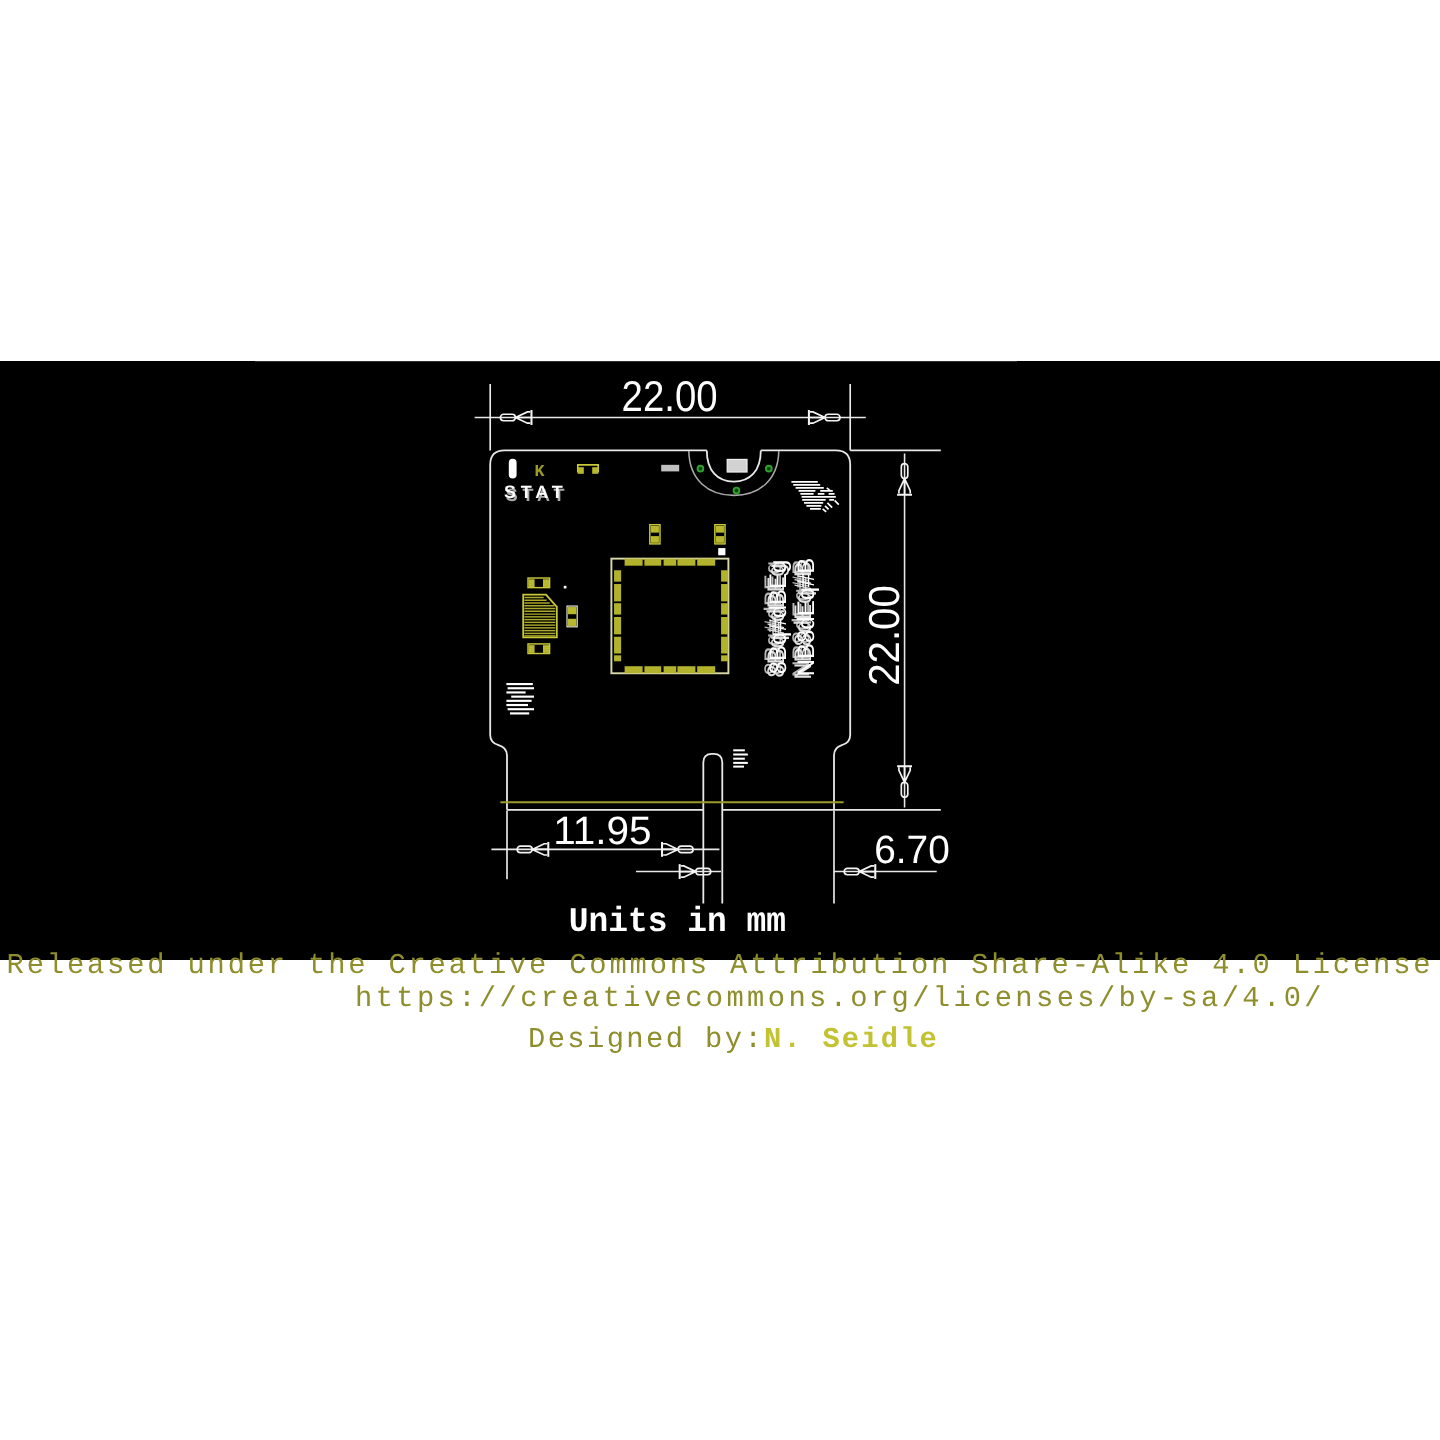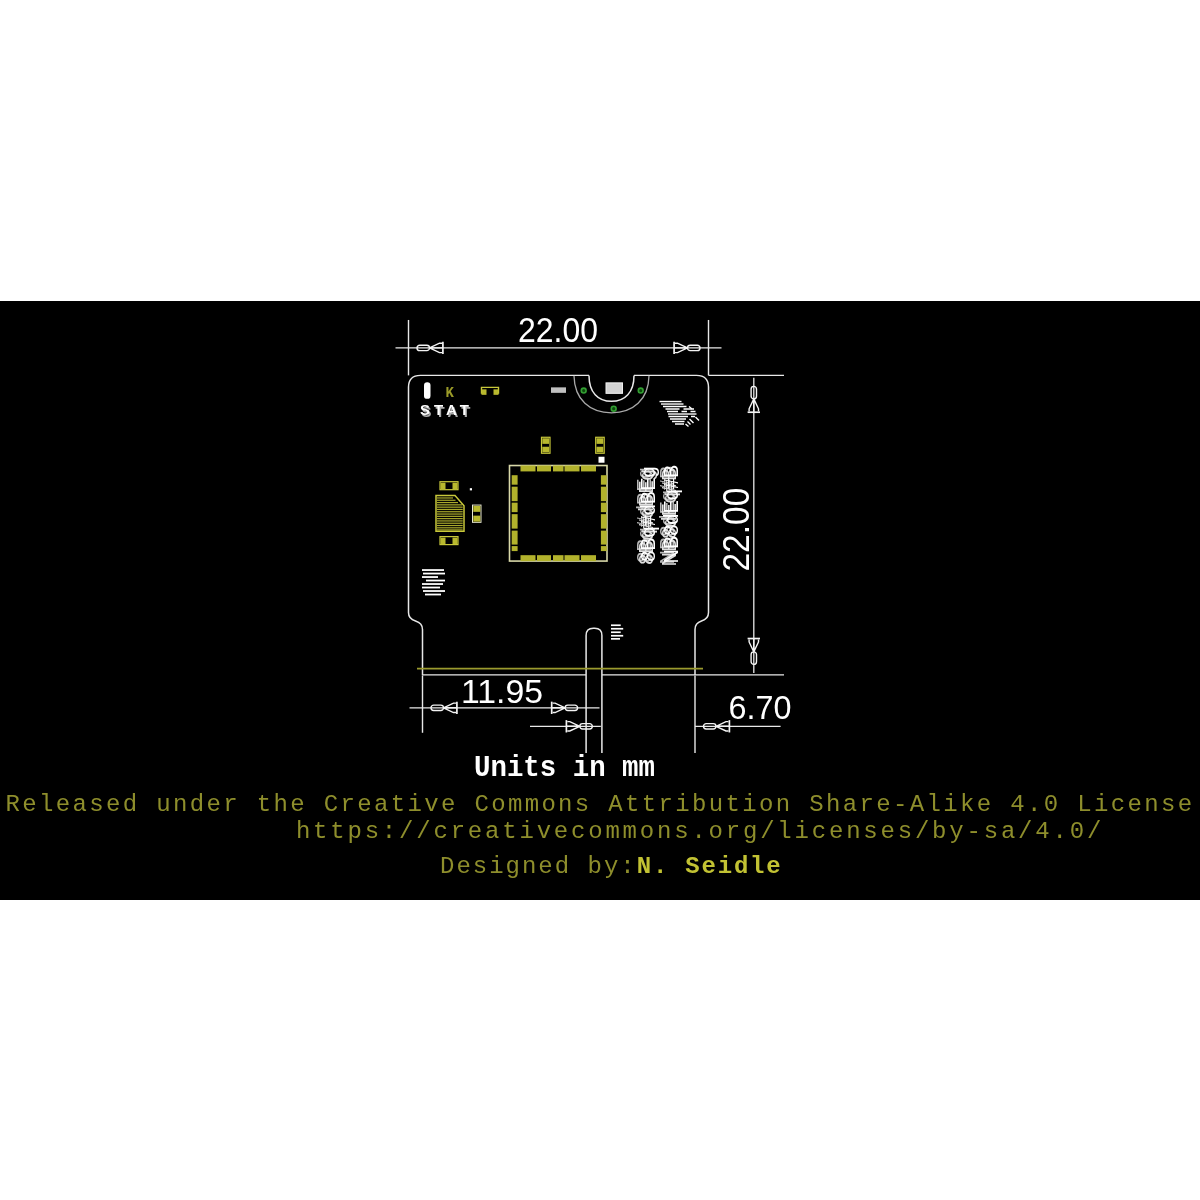--- a/index.html
+++ b/index.html
@@ -1,16 +1,16 @@
 <!DOCTYPE html>
 <html><head>
 <meta charset="utf-8">
 <style>
   html,body{margin:0;padding:0;background:#ffffff;width:1200px;height:1200px;overflow:hidden;}
-  .band{position:absolute;left:0;top:301px;width:1200px;height:599px;background:#000000;will-change:transform;transform:translateZ(0);}
+  .band{position:absolute;left:0;top:301px;width:1200px;height:499px;background:#000000;will-change:transform;transform:translateZ(0);}
   svg text{font-family:"Liberation Sans",sans-serif;}
 </style>
 </head>
 <body>
 
 <div class="band">
 <svg width="1200" height="599" viewBox="0 300 1200 600" preserveAspectRatio="none" xmlns="http://www.w3.org/2000/svg">
 <defs>
   <g id="arrL" stroke="#f4f4f4" fill="none">
     <rect x="8.5" y="-2.7" width="12.5" height="5.4" rx="2.7" stroke-width="1.4"></rect>

